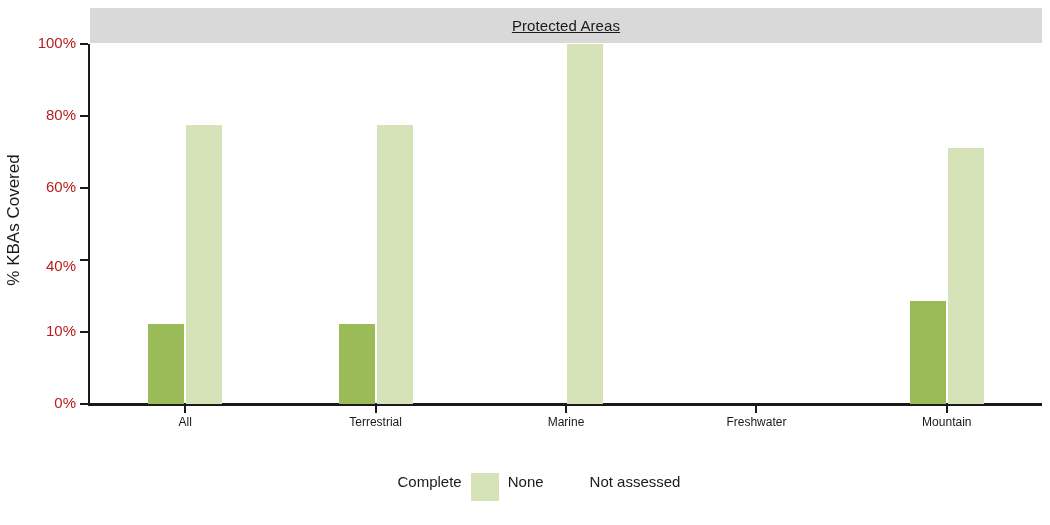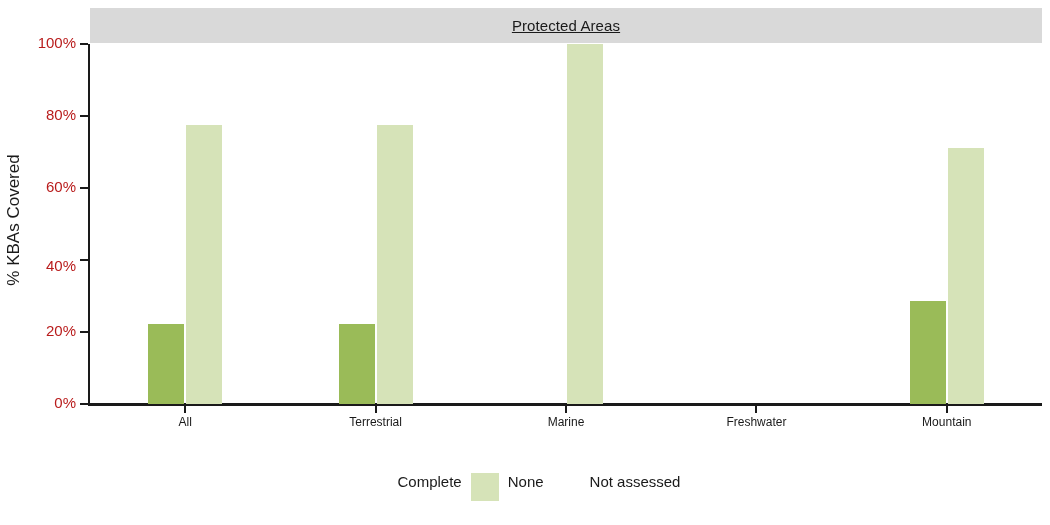--- a/index.html
+++ b/index.html
@@ -165,21 +165,21 @@
     <span id="y-axis-title-label">% KBAs Covered</span>
   </div>
 
   <div id="y-axis-line"></div>
   <div id="x-axis-line"></div>
 
   <div id="y-ticks-layer">
       <div class="y-tick" style="top: 403px;"></div>
       <div class="y-tick-label-box" style="top: 394px;">0%</div>
       <div class="y-tick" style="top: 331px;"></div>
-      <div class="y-tick-label-box" style="top: 322px;">20%</div>
+      <div class="y-tick-label-box" style="top: 322px;">10%</div>
       <div class="y-tick" style="top: 259px;"></div>
       <div class="y-tick-label-box" style="top: 257px;">40%</div>
       <div class="y-tick" style="top: 187px;"></div>
       <div class="y-tick-label-box" style="top: 178px;">60%</div>
       <div class="y-tick" style="top: 115px;"></div>
       <div class="y-tick-label-box" style="top: 106px;">80%</div>
       <div class="y-tick" style="top: 43px;"></div>
       <div class="y-tick-label-box" style="top: 34px;">100%</div>
     </div>
 

